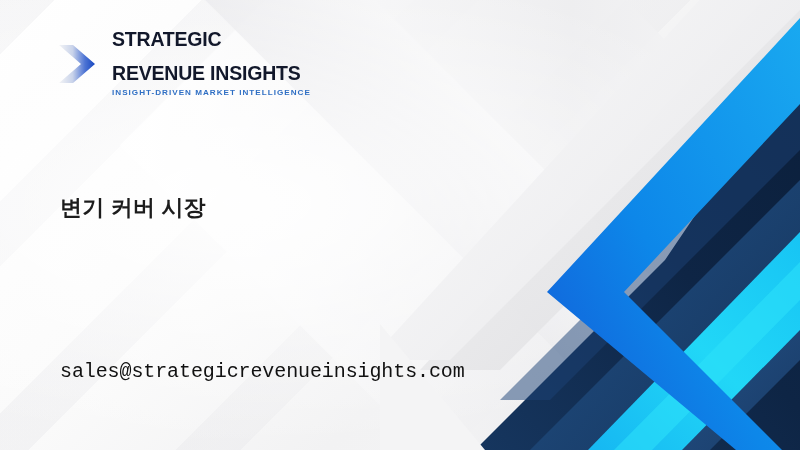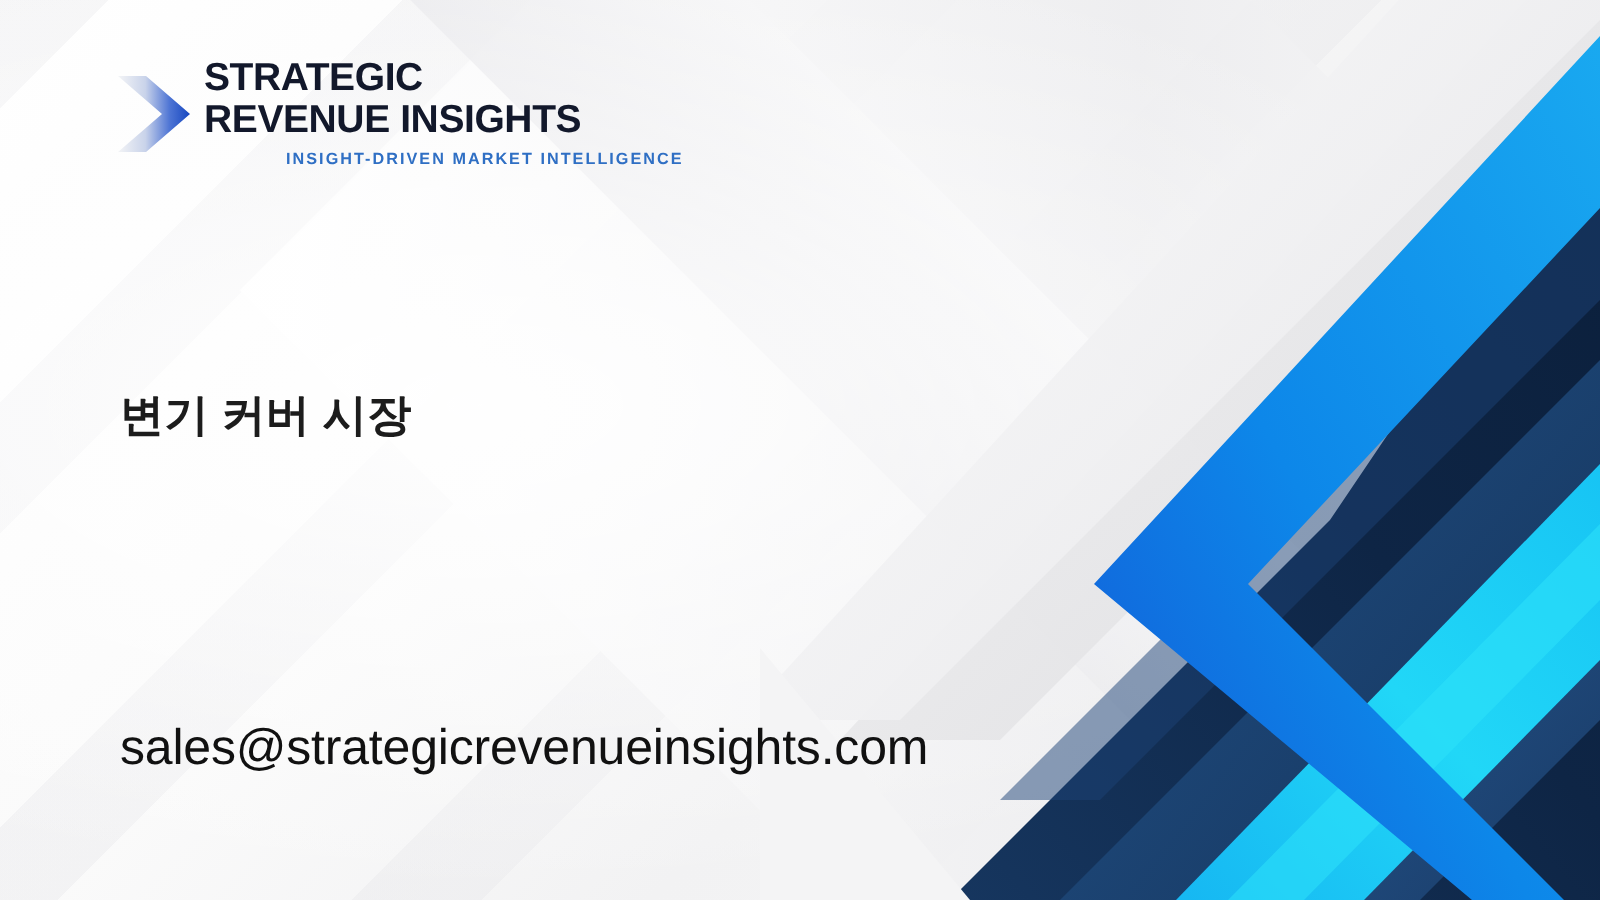--- a/index.html
+++ b/index.html
@@ -60,61 +60,61 @@
   .art{
     position:absolute; right:0; top:0;
     width:420px; height:450px;
     overflow:hidden;
   }
   .art svg{ display:block; width:420px; height:450px; }
 
   
   .logo{
     position:absolute; left:57px; top:30px;
-    display:flex; align-items:center; gap:5px;
+    display:flex; align-items:center; gap:15px;
   }
   .logo-mark{ width:40px; height:46px; flex:0 0 auto; }
   .logo-text{ display:flex; flex-direction:column; }
   .logo-line1,.logo-line2{
     font-weight:700;
     font-size:19.5px;
     letter-spacing:-0.2px;
     line-height:19.5px;
     color:#12182b;
     white-space:nowrap;
   }
-  .logo-line2{ margin-top:1px; }
+  .logo-line2{ margin-top:14px; }
   .logo-tagline{
     margin-top:5px;
     font-size:8.1px;
     font-weight:700;
     letter-spacing:1.02px;
     color:#2f6fc4;
     white-space:nowrap;
-    margin-left:41px;
   }
 
   
   .title{
     position:absolute; left:60px; top:193px;
     font-size:22px;
     font-weight:700;
     color:#1c1c1c;
     letter-spacing:0.2px;
     white-space:nowrap;
   }
 
   
   .email{
     position:absolute; left:60px; top:360px;
-    font-size:25px;
+    font-size:20px;
     font-weight:400;
     color:#111111;
     letter-spacing:-0.1px;
     white-space:nowrap;
+    font-family:Liberation Mono, monospace;
   }
 </style>
 </head>
 <body>
 
 <div class="slide">
 
   <div class="bg-base"></div>
   <div class="bg-diag"></div>
   <div class="bg-soft-1"></div>

